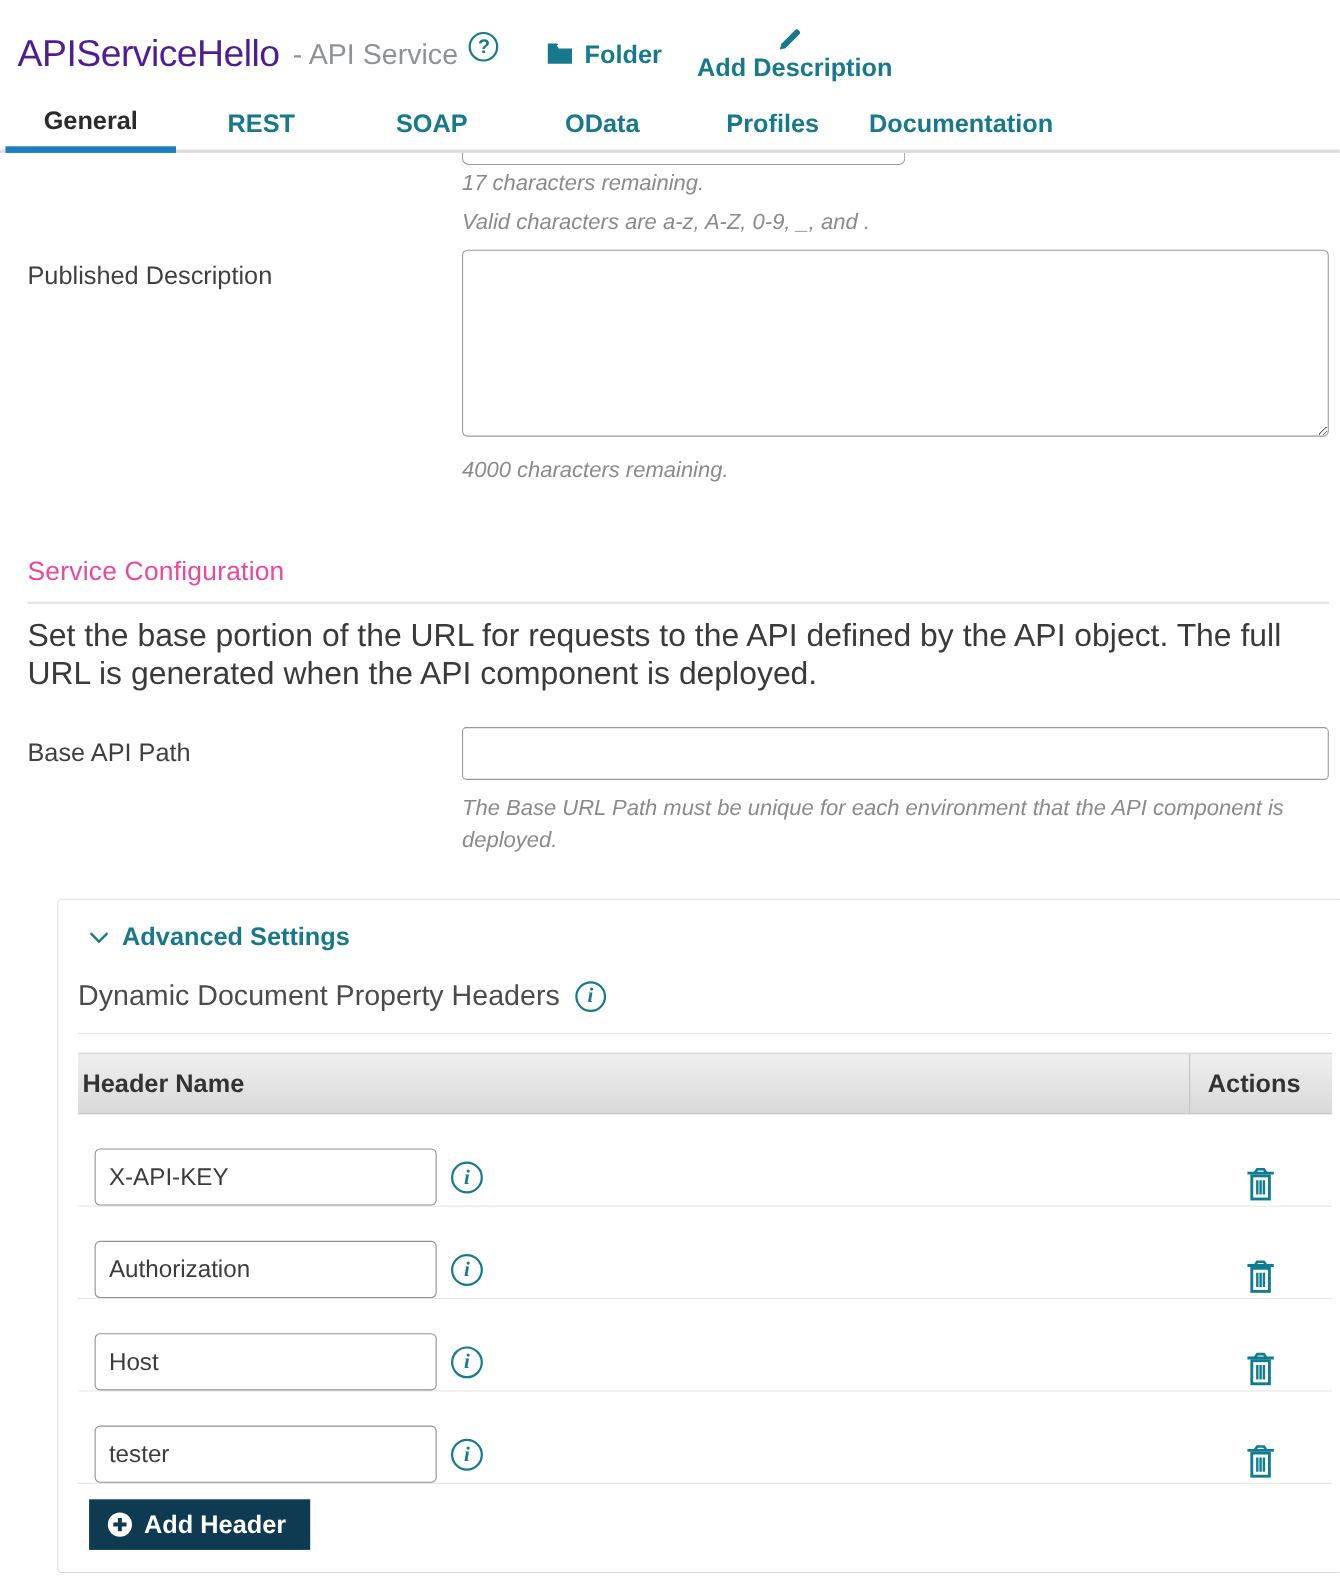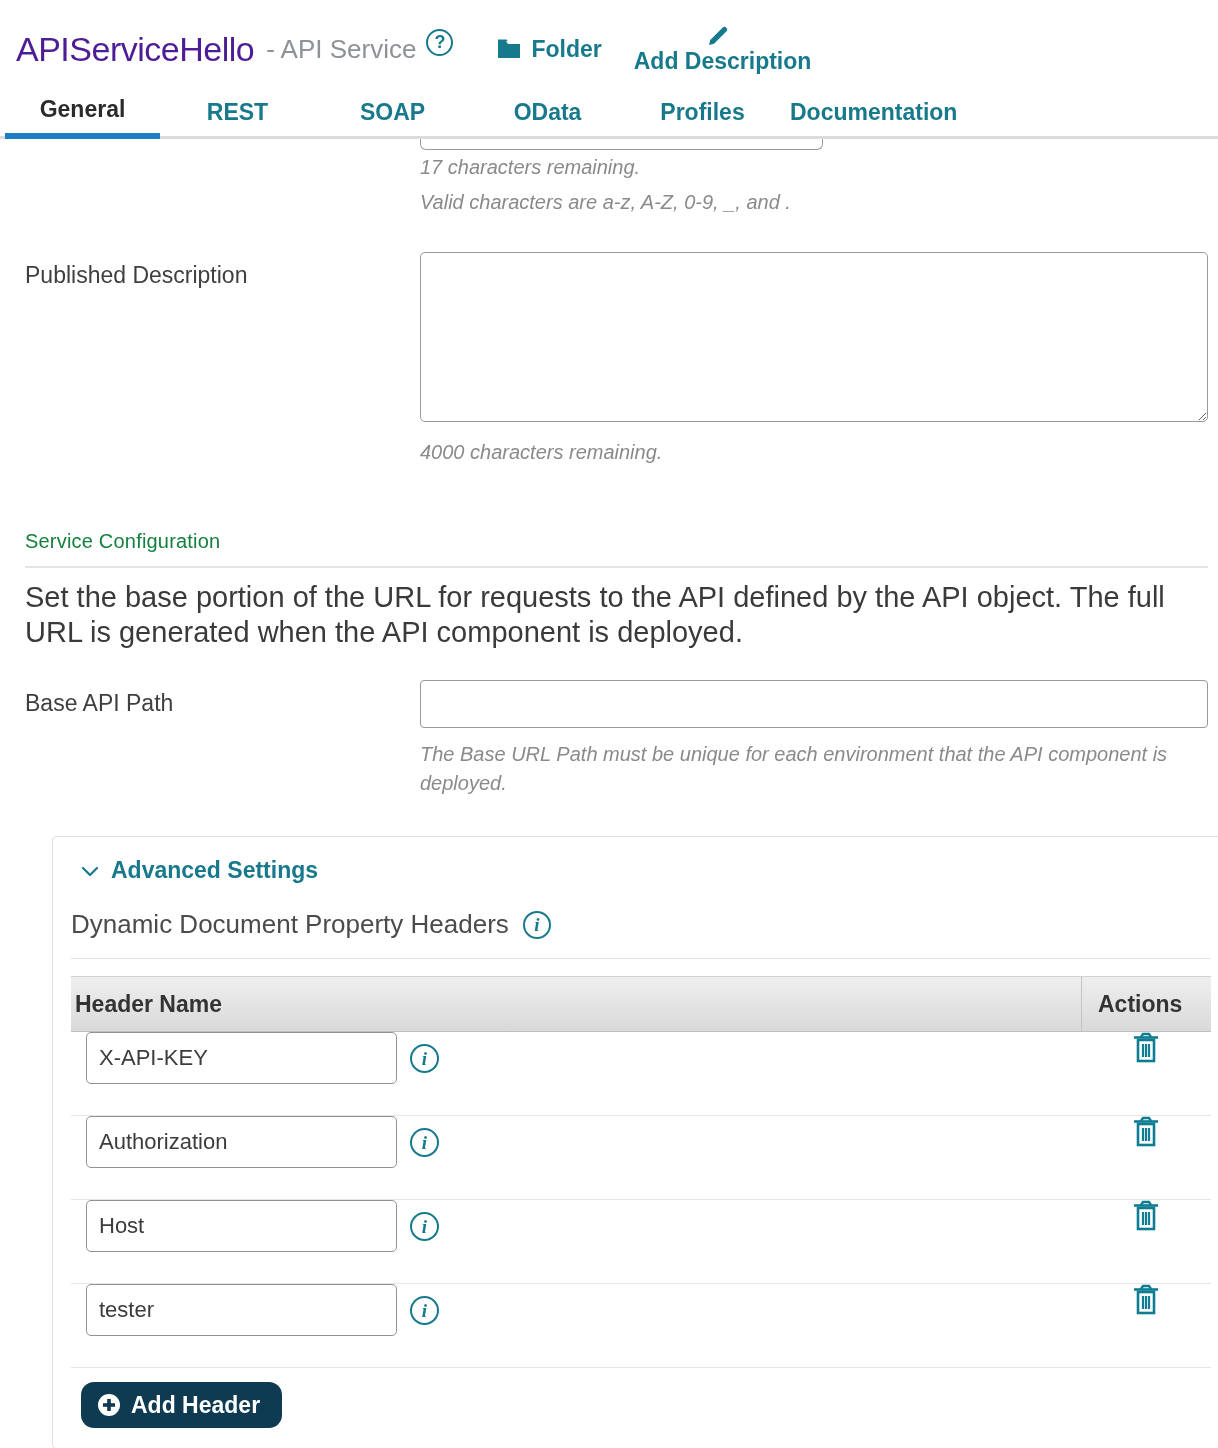--- a/index.html
+++ b/index.html
@@ -36,22 +36,22 @@
   .cutoff-input {
     margin-left:395px; width:403px; height:11px;
     border:1px solid #9a9a9a; border-top:none; border-radius:0 0 6px 6px;
   }
   .hint { font-style:italic; color:#8a8a8a; font-size:20px; margin-left:395px; line-height:35px; }
   .hint.first { }
   textarea.desc {
     width:100%; height:170px; border:1px solid #999; border-radius:5px;
     resize:vertical; font-family:"Liberation Sans",sans-serif; font-size:21px; padding:8px 10px; color:#3c3c3c;
   }
-  .pubdesc-row { margin-top:32px; }
-  .section-heading { font-size:20px; color:#15803d; font-weight:400; margin:60px 0 0 0; letter-spacing:0.2px; }
+  .pubdesc-row { margin-top:7px; }
+  .section-heading { font-size:24px; color:#ec4899; font-weight:400; margin:60px 0 0 0; letter-spacing:0.2px; }
   .section-rule { border:none; border-top:2px solid #e4e4e4; margin:13px 0 0 0; }
   .section-desc { font-size:29px; color:#3a3a3a; line-height:35px; margin-top:12px; max-width:1145px; }
   .base-row { margin-top:30px; }
   input.text-input {
     width:100%; height:48px; border:1px solid #999; border-radius:4px;
     font-family:"Liberation Sans",sans-serif; font-size:21px; padding:0 12px; color:#3c3c3c;
   }
   .base-help { font-style:italic; color:#8a8a8a; font-size:20px; line-height:29px; margin-top:12px; max-width:765px; }
   
   .card {
@@ -70,32 +70,32 @@
   .card-sep { border:none; border-top:1px solid #e3e3e3; margin:18px 0 0 0; }
   
   .tbl { margin-top:17px; }
   .tbl-head {
     display:flex; height:56px; align-items:center;
     background:linear-gradient(#efefef, #d9d9d9);
     border-top:1px solid #d2d2d2; border-bottom:1px solid #bfbfbf;
   }
   .th-name { flex:1 1 auto; font-size:23px; font-weight:700; color:#333; padding-left:4px; }
   .th-actions { flex:0 0 130px; font-size:23px; font-weight:700; color:#333; border-left:1px solid #c4c4c4; padding-left:16px; height:100%; display:flex; align-items:center; }
-  .tbl-row { display:flex; align-items:flex-start; height:84px; border-bottom:1px solid #e6e6e6; }
+  .tbl-row { display:flex; align-items:flex-end; height:84px; border-bottom:1px solid #e6e6e6; }
   .row-main { flex:1 1 auto; display:flex; align-items:center; padding-left:15px; }
   input.hdr-input {
     width:311px; height:52px; border:1px solid #919191; border-radius:5px;
     font-family:"Liberation Sans",sans-serif; font-size:22px; padding:0 12px; color:#3c3c3c;
   }
   .row-main .info-circle { margin-left:13px; width:29px; height:29px; line-height:25px; }
   .row-actions { flex:0 0 130px; display:flex; justify-content:center; }
   .trash-btn { background:none; border:none; padding:0; cursor:pointer; display:flex; }
   
   .add-btn {
-    margin-top:14px; margin-left:10px; height:46px; border:none; border-radius:13px;
+    margin-top:14px; margin-left:10px; height:46px; border:none; border-radius:0;
     background:#0e3a52; color:#fff; font-family:"Liberation Sans",sans-serif;
     font-size:23px; font-weight:700; display:flex; align-items:center; gap:10px;
     padding:0 22px 0 16px; cursor:pointer;
   }
 </style>
 </head>
 <body>
 
 <div class="app-header">
   <span class="app-title">APIServiceHello</span>

